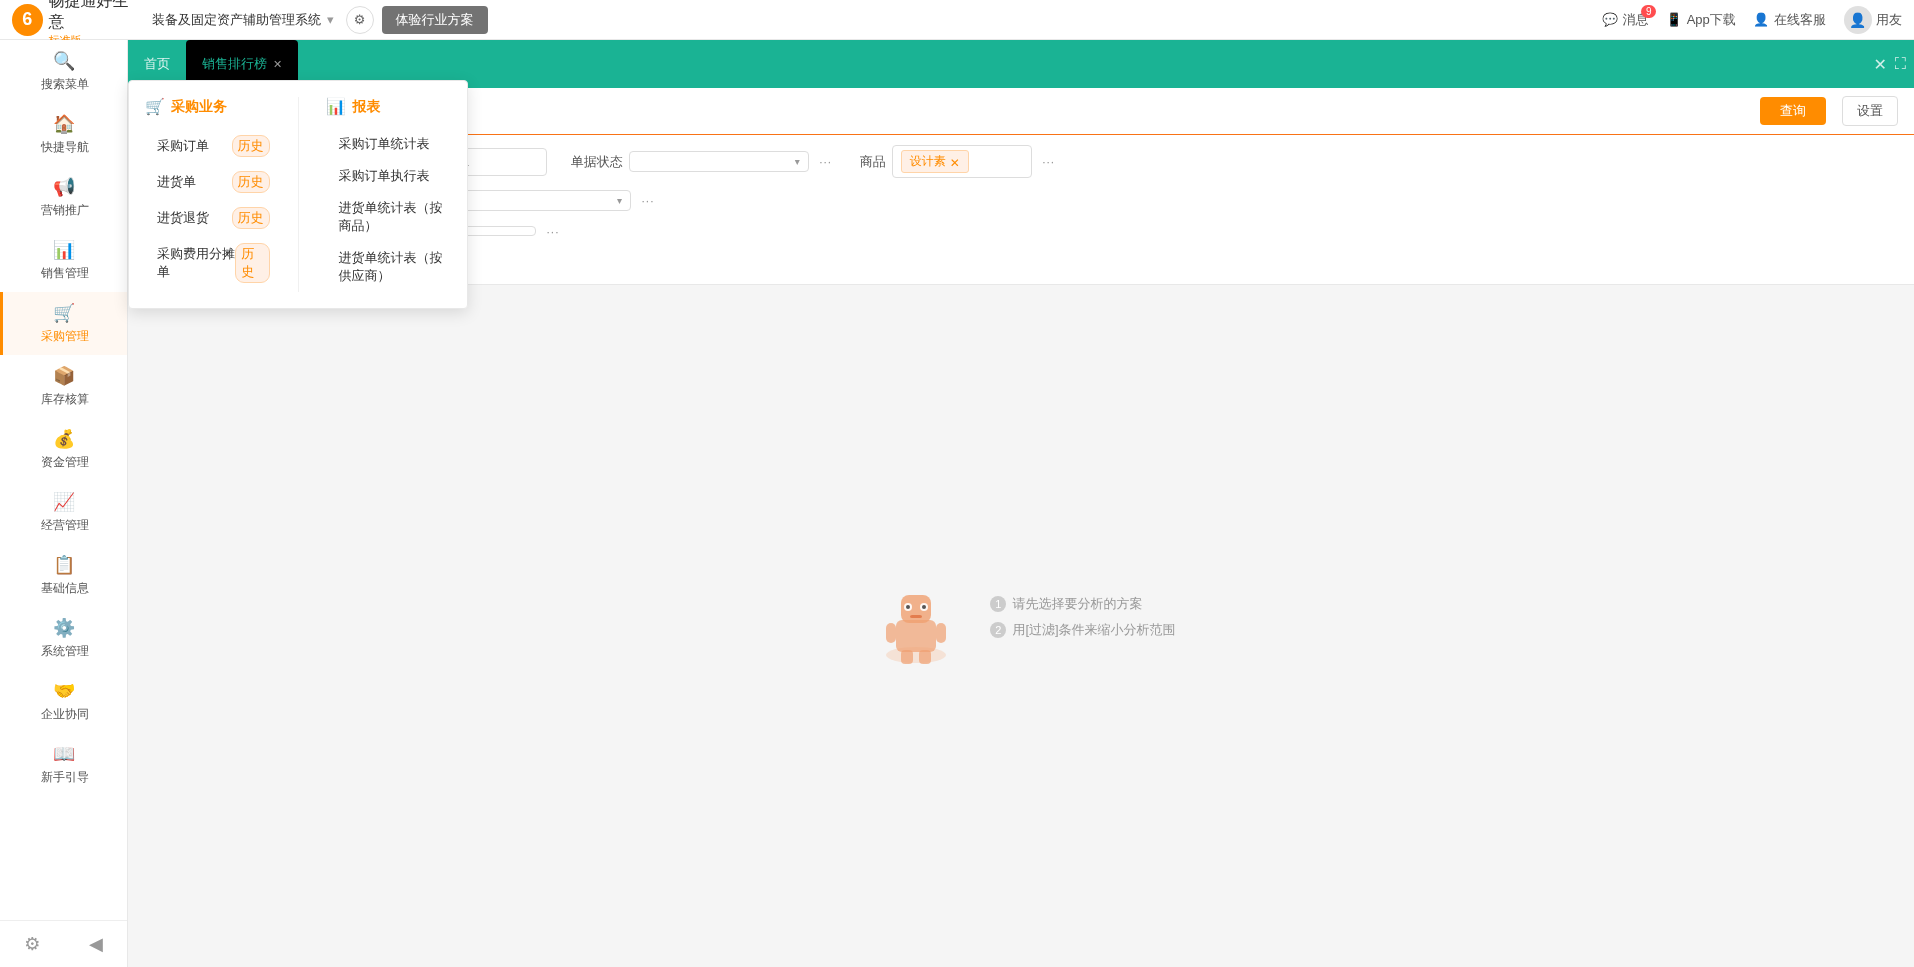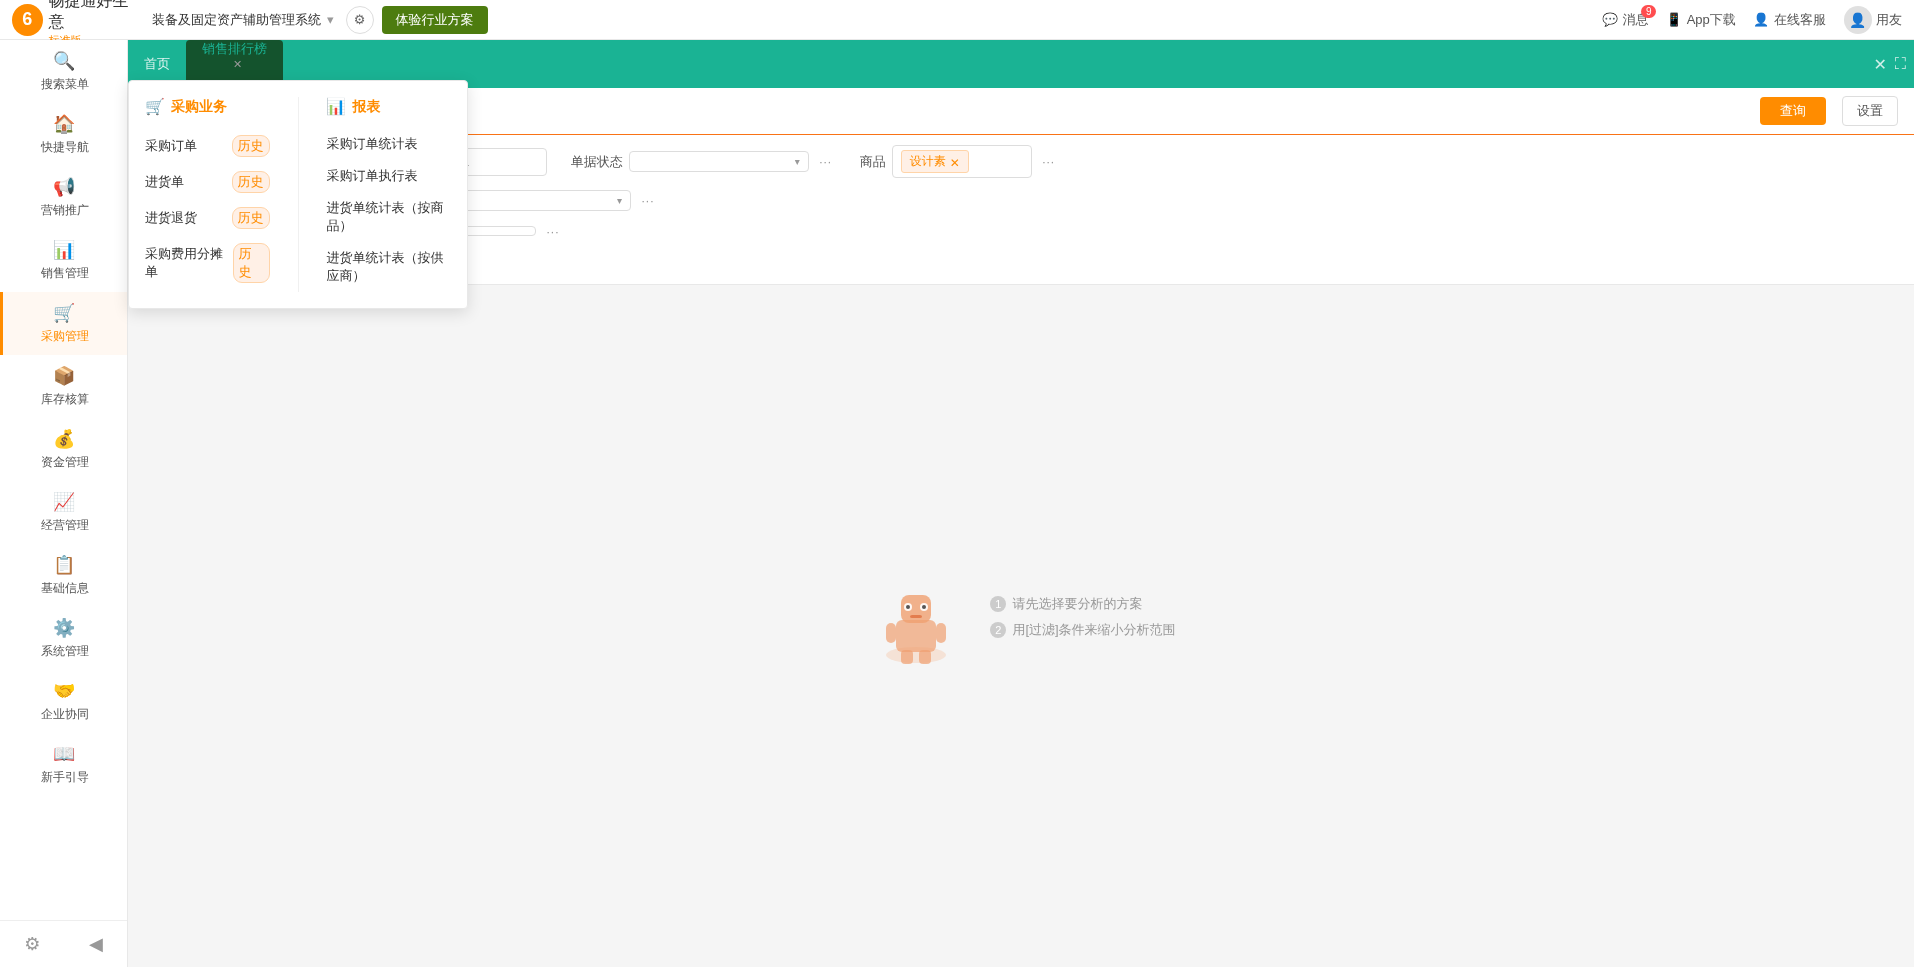--- a/index.html
+++ b/index.html
@@ -11,30 +11,30 @@
     .main-layout { display: flex; flex: 1; overflow: hidden; }
     .sidebar { width: 128px; background: #fff; border-right: 1px solid #e8e8e8; display: flex; flex-direction: column; flex-shrink: 0; }
     .content-area { flex: 1; display: flex; flex-direction: column; overflow: hidden; }
 
     
     .logo-area { display: flex; align-items: center; gap: 6px; width: 128px; flex-shrink: 0; }
     .logo-icon { width: 32px; height: 32px; background: #ff8c00; border-radius: 50%; display: flex; align-items: center; justify-content: center; color: #fff; font-size: 18px; font-weight: bold; }
     .system-title { display: flex; align-items: center; gap: 6px; color: #333; font-size: 13px; padding: 0 12px; }
     .system-title-dropdown { color: #999; cursor: pointer; }
     .settings-icon-btn { width: 28px; height: 28px; border-radius: 50%; border: 1px solid #ddd; display: flex; align-items: center; justify-content: center; cursor: pointer; color: #666; }
-    .industry-btn { background: #4d7c0f; color: #fff; border: none; border-radius: 4px; padding: 5px 14px; font-size: 13px; cursor: pointer; margin-left: 8px; }
+    .industry-btn { background: #737373; color: #fff; border: none; border-radius: 4px; padding: 5px 14px; font-size: 13px; cursor: pointer; margin-left: 8px; }
     .top-bar-right { margin-left: auto; display: flex; align-items: center; gap: 18px; color: #555; font-size: 13px; }
     .top-bar-icon-item { display: flex; align-items: center; gap: 4px; cursor: pointer; position: relative; }
     .badge { background: #ff4d4f; color: #fff; border-radius: 10px; font-size: 10px; padding: 1px 5px; position: absolute; top: -6px; right: -8px; }
     .user-avatar { width: 28px; height: 28px; border-radius: 50%; background: #e0e0e0; display: flex; align-items: center; justify-content: center; color: #888; font-size: 14px; }
 
     
     .tab-bar { height: 48px; background: #1ab394; display: flex; align-items: center; padding: 0 0; flex-shrink: 0; }
     .tab-item { padding: 0 16px; height: 100%; display: flex; align-items: center; font-size: 13px; cursor: pointer; color: rgba(255,255,255,0.85); }
-    .tab-item.active { background: #14532d; color: #1ab394; border-radius: 4px 4px 0 0; flex-direction: column; }
+    .tab-item.active { background: #000000; color: #1ab394; border-radius: 4px 4px 0 0; }
     .tab-item .tab-close { margin-left: 6px; font-size: 11px; color: #999; cursor: pointer; }
     .tab-bar-actions { margin-left: auto; display: flex; align-items: center; padding-right: 8px; gap: 8px; }
     .tab-bar-actions span { color: #fff; font-size: 16px; cursor: pointer; opacity: 0.8; } 
     .sidebar-item { display: flex; flex-direction: column; align-items: center; justify-content: center; padding: 10px 0; cursor: pointer; color: #555; font-size: 12px; gap: 4px; border-left: 3px solid transparent; }
     .sidebar-item.active { color: #ff8c00; border-left-color: #ff8c00; background: #fff8f2; }
     .sidebar-item .s-icon { font-size: 18px; }
     .sidebar-bottom { margin-top: auto; display: flex; justify-content: space-around; padding: 12px 0; border-top: 1px solid #eee; }
     .sidebar-bottom span { color: #999; cursor: pointer; font-size: 16px; }
 
     
@@ -61,21 +61,21 @@
     .empty-state-content { display: flex; gap: 24px; align-items: flex-start; }
     .empty-tips { display: flex; flex-direction: column; gap: 8px; padding-top: 20px; }
     .empty-tip { color: #999; font-size: 13px; display: flex; align-items: center; gap: 6px; }
     .tip-num { width: 16px; height: 16px; border-radius: 50%; background: #ccc; color: #fff; font-size: 11px; display: flex; align-items: center; justify-content: center; flex-shrink: 0; }
 
     
     .dropdown-overlay { position: fixed; top: 80px; left: 128px; background: #fff; border: 1px solid #e8e8e8; border-radius: 4px; box-shadow: 0 4px 16px rgba(0,0,0,0.12); z-index: 1000; width: 340px; padding: 16px; display: flex; gap: 24px; }
     .dropdown-col { flex: 1; }
     .dropdown-col-title { color: #ff8c00; font-size: 14px; font-weight: bold; margin-bottom: 12px; display: flex; align-items: center; gap: 6px; }
     .dropdown-col-title .col-icon { font-size: 16px; }
-    .dropdown-menu-item { display: flex; align-items: center; justify-content: space-between; padding: 7px 0; color: #333; font-size: 13px; cursor: pointer; }
+    .dropdown-menu-item { display: flex; align-items: center; justify-content: space-between; padding: 7px 0; color: #333; font-size: 13px; cursor: pointer; margin-left: 12px; }
     .history-badge { background: #fff0e6; color: #ff8c00; border: 1px solid #ffd4a8; border-radius: 9px; font-size: 13px; padding: 1px 5px; }
     .dropdown-divider { width: 1px; background: #f0f0f0; margin: 0 4px; }
 
     
     .robot-svg { width: 100px; height: 100px; }
   </style>
 </head>
 <body>
 
 <div class="app-container">

